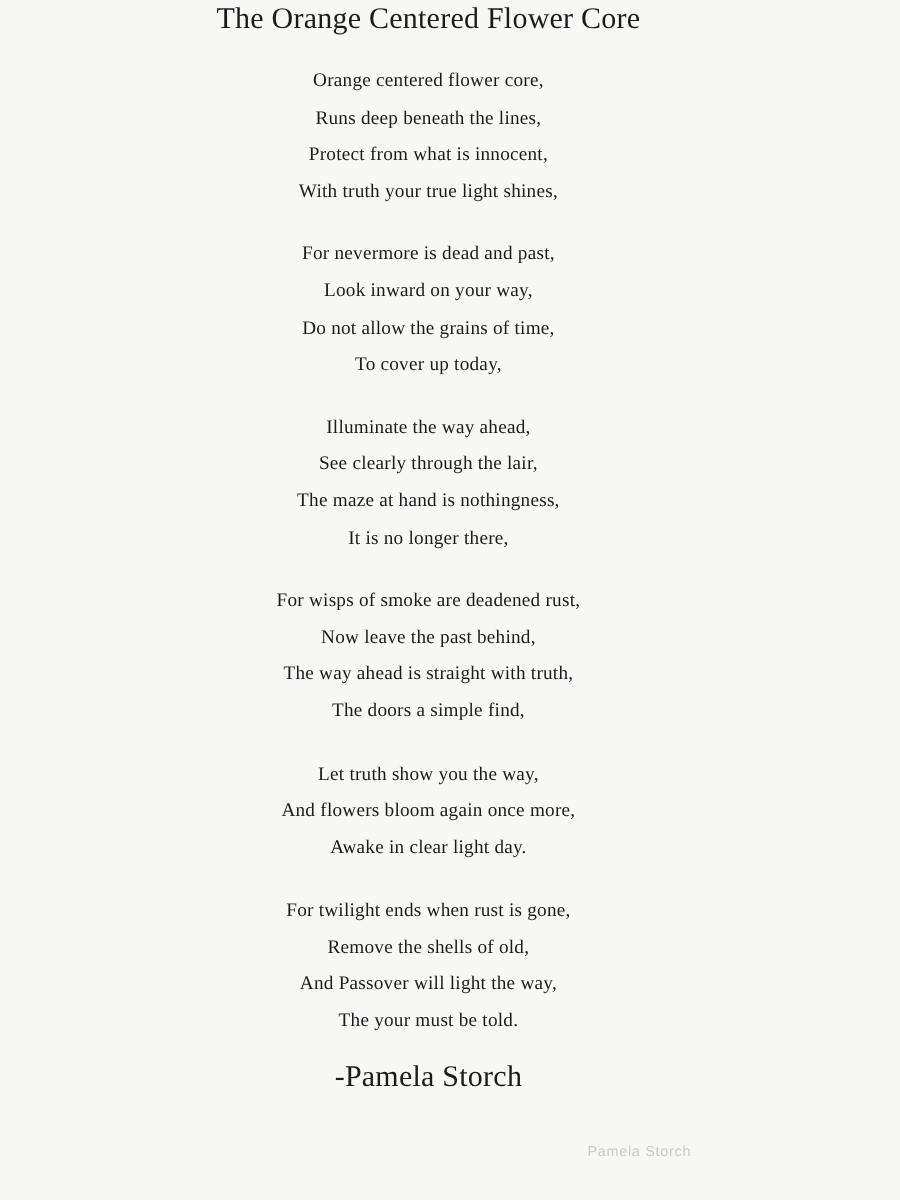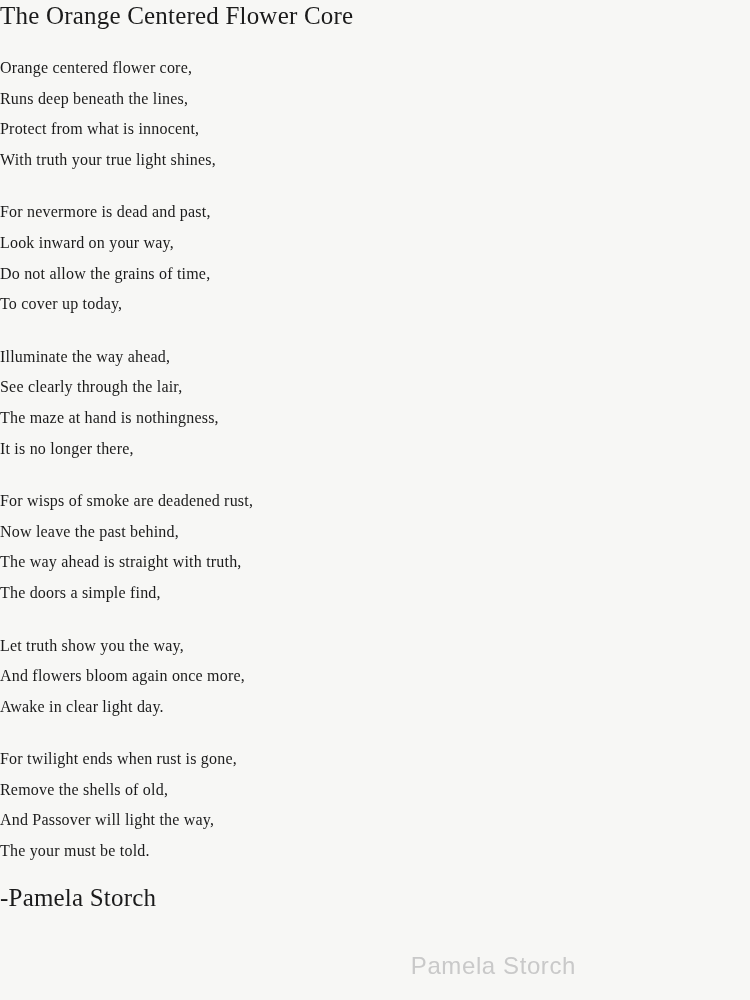--- a/index.html
+++ b/index.html
@@ -10,21 +10,21 @@
     width: 750px;
     height: 1000px;
     background: #f7f7f5;
     font-family: "Liberation Serif", serif;
     color: #1b1b1b;
     overflow: hidden;
     position: relative;
   }
   .poem {
     width: 714px;
-    text-align: left;
+    text-align: center;
     padding-top: 0px;
     box-sizing: border-box;
   }
   .poem-title {
     font-size: 25px;
     line-height: 31px;
     letter-spacing: 0.2px;
     margin: 0;
     padding-top: 0px;
     font-weight: normal;
@@ -42,21 +42,21 @@
     font-size: 25px;
     line-height: 30px;
     letter-spacing: 0.2px;
     margin-top: 16px;
   }
   .watermark {
     position: absolute;
     right: 174px;
     top: 952px;
     font-family: "Liberation Sans", sans-serif;
-    font-size: 24px;
+    font-size: 12px;
     letter-spacing: 0.6px;
     color: #c9c9c9;
     user-select: none;
   }
 </style>
 </head>
 <body>
 
 <div class="poem">
 

